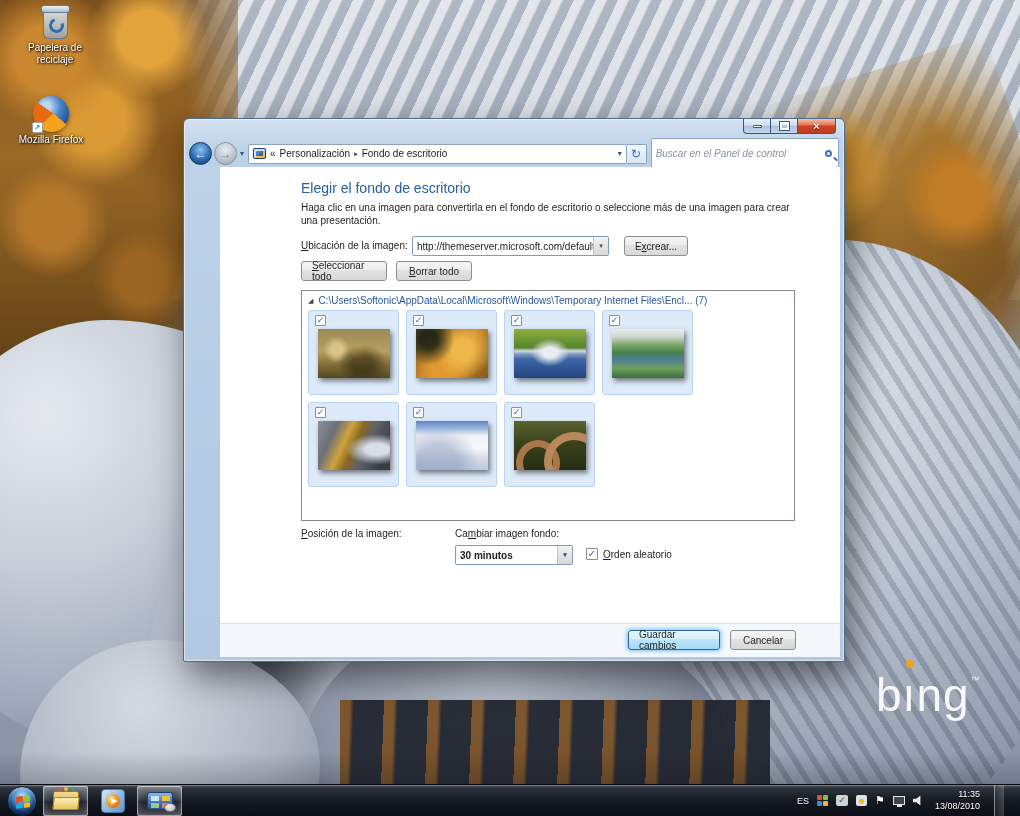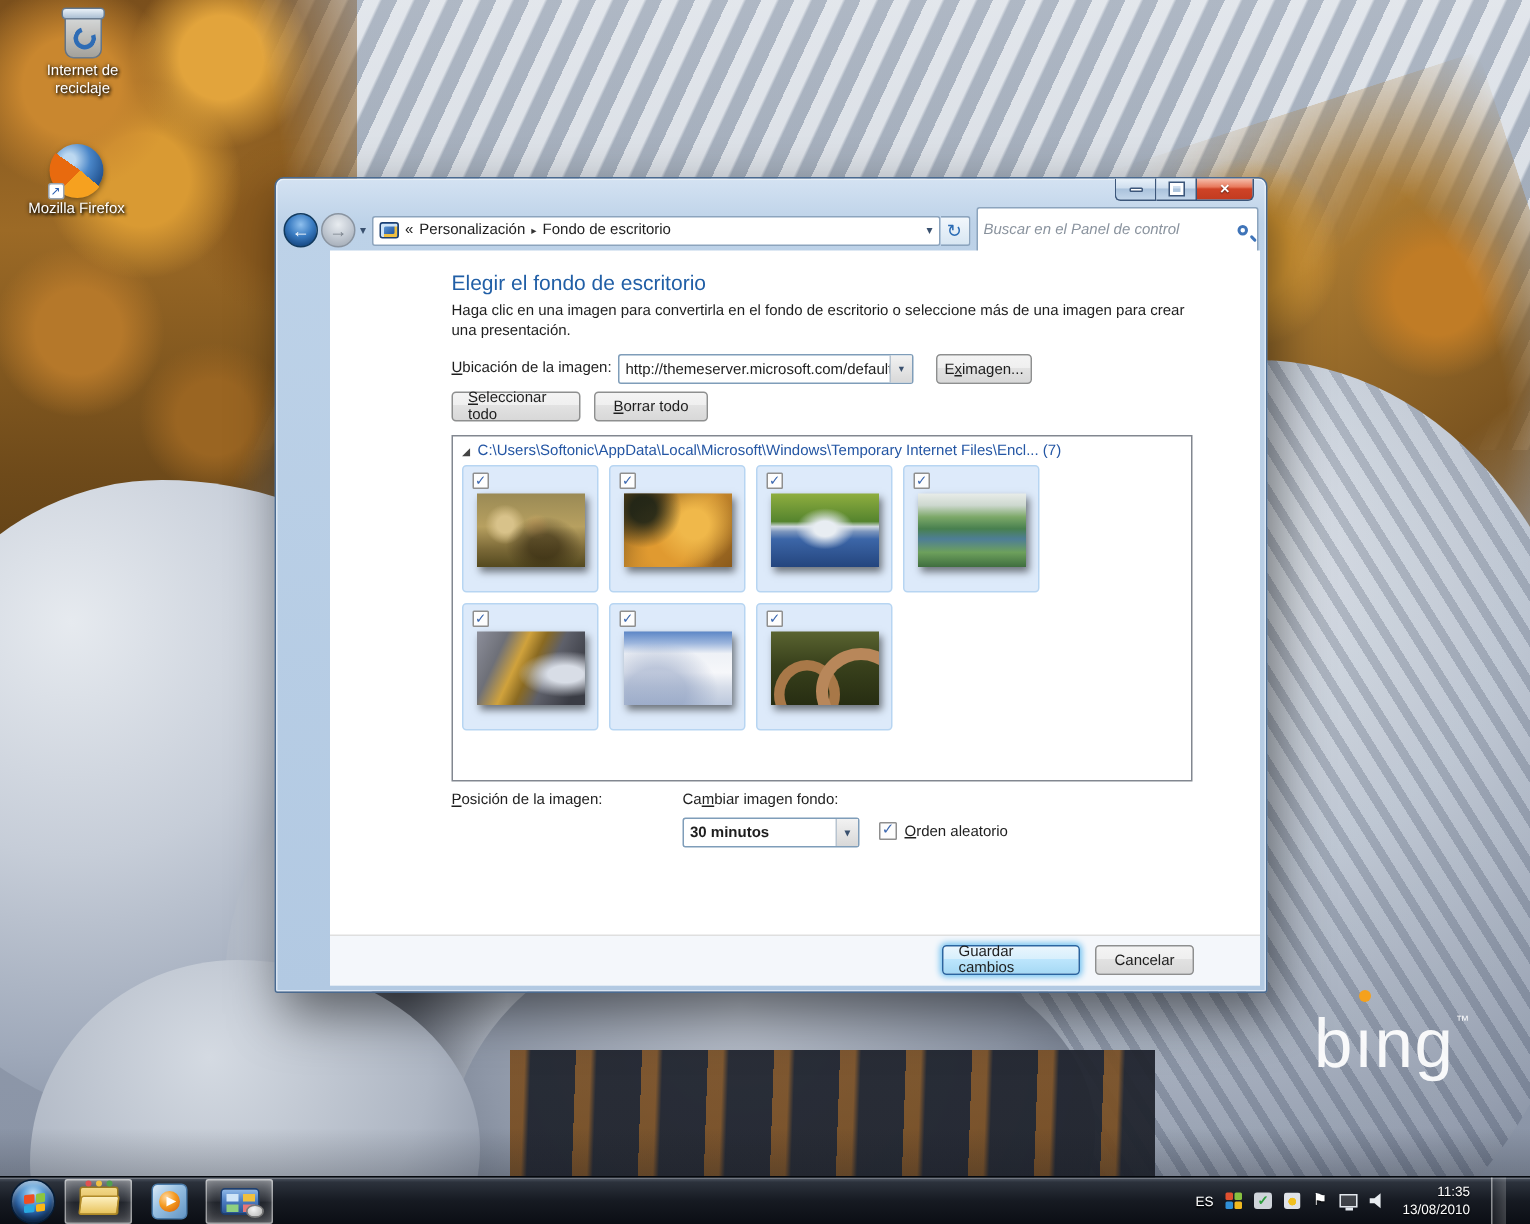--- a/index.html
+++ b/index.html
@@ -265,21 +265,21 @@
   <div class="wp-shadow1"></div>
   <div class="rock r4"></div>
   <div class="rock r5"></div>
   <div class="wp-water"></div>
   <div class="wp-bottom-dark"></div>
   <div class="bing"><span>b</span><span class="istem"><span>ı</span><span class="idot"></span></span><span>ng</span><span class="tm">™</span></div>
 </div>
 
 <div class="dicon" id="icon-recycle">
   <div class="bin"></div>
-  <div>Internet de reciclaje</div>
+  <div>Papelera de reciclaje</div>
 </div>
 <div class="dicon" id="icon-firefox">
   <div class="fx">
     <span class="sc">↗</span>
   </div>
   <div>Mozilla Firefox</div>
 </div>
 
 <div id="win">
   <div class="caption-btns">
@@ -322,21 +322,21 @@
   <div class="client">
     <div class="pg-title">Elegir el fondo de escritorio</div>
     <div class="pg-desc">Haga clic en una imagen para convertirla en el fondo de escritorio o seleccione más de una imagen para crear una presentación.</div>
 
     <div class="lbl loc-label"><span></span><u>U</u><span>bicación de la imagen:</span></div>
     <div class="combo loc-combo">
       <span class="val">http://themeserver.microsoft.com/default.</span>
       <span class="arr">▾</span>
     </div>
     <div class="btn btn-browse">
-        <span><span>E</span><u>x</u><span>imagen...</span></span>
+        <span><span>E</span><u>x</u><span>crear...</span></span>
       </div>
 
     <div class="btn btn-selall">
         <span><span></span><u>S</u><span>eleccionar todo</span></span>
       </div>
     <div class="btn btn-clear">
         <span><span></span><u>B</u><span>orrar todo</span></span>
       </div>
 
     <div class="listbox">

